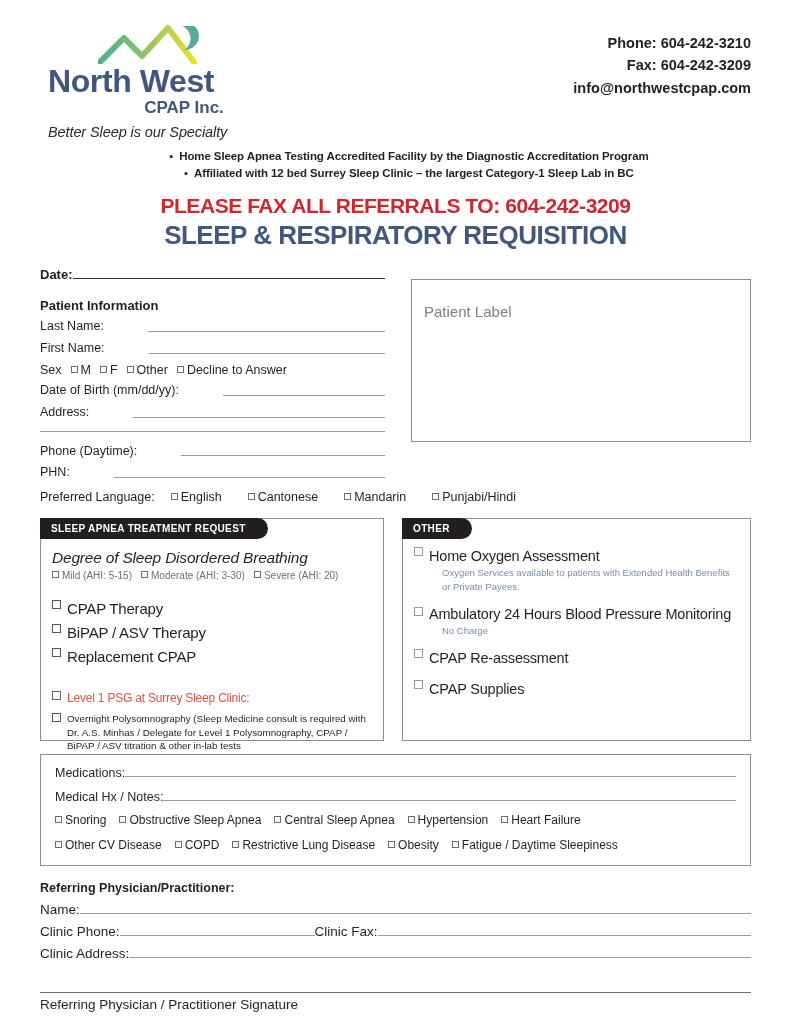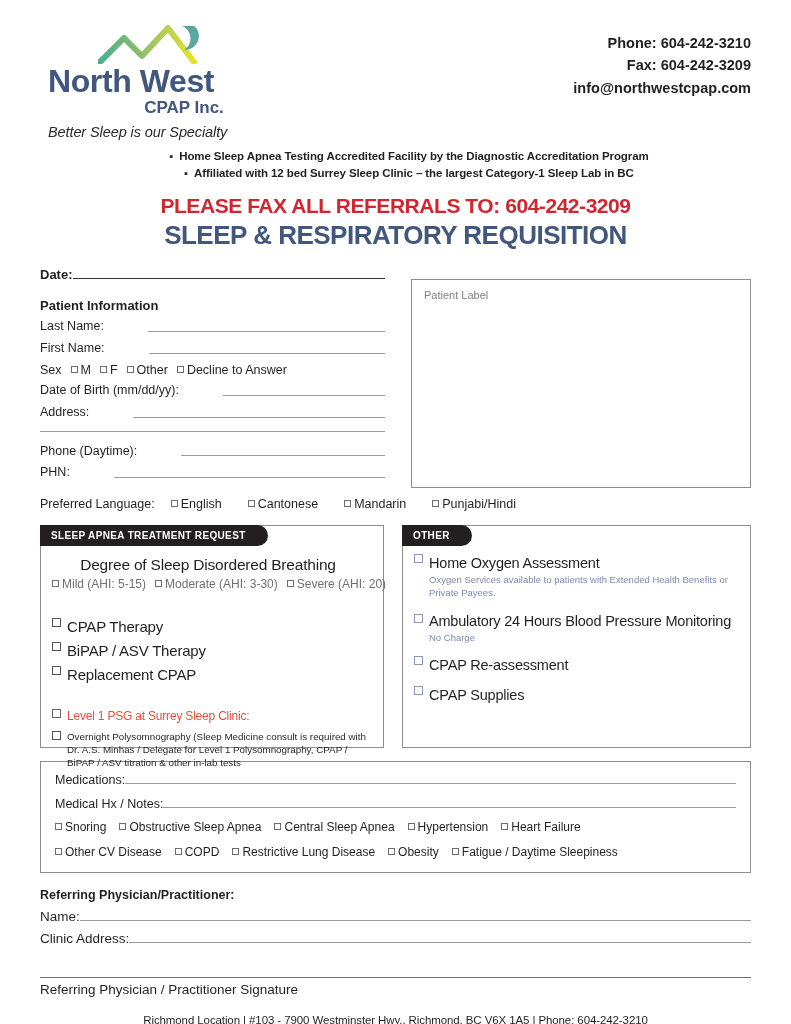--- a/index.html
+++ b/index.html
@@ -83,52 +83,52 @@
   .section-head { font-size: 13px; font-weight: bold; margin-top: 16px; margin-bottom: 4px; }
 
   .sexrow { font-size: 12.5px; margin-top: 6px; }
   .sexrow span.opt { margin-right: 9px; white-space: nowrap; }
 
   .langrow { font-size: 12.5px; margin-top: 9px; display: flex; align-items: center; }
   .langrow .lb { margin-right: 16px; }
   .langrow .opt { margin-right: 26px; white-space: nowrap; }
 
   .patient-label-box {
-    border: 1px solid #8d8d8d; height: 209px; padding: 9px 12px;
-    font-size: 11px; color: #808080;
+    border: 1px solid #8d8d8d; height: 163px; padding: 23px 12px;
+    font-size: 15px; color: #808080;
   }
 
   
   .panels { display: flex; gap: 18px; margin-top: 14px; }
   .panel { position: relative; border: 1px solid #8d8d8d; }
   .panel-left { width: 344px; height: 223px; }
   .panel-right { flex: 1; height: 223px; }
 
   .tab {
     position: absolute; top: -1px; left: -1px;
     background: #231f20; color: #ffffff;
     font-size: 10px; font-weight: bold; letter-spacing: 0.35px;
     padding: 5px 22px 5px 11px;
     border-radius: 0 14px 14px 0;
   }
 
   .panel-body { padding: 30px 11px 0 11px; }
 
   .degree-title {
-    text-align: center; font-size: 15.5px; margin-bottom: 3px;
-    letter-spacing: -0.2px; padding-right: 8px;
-  }
-  .ahi-row { display: flex; font-size: 12px; color: #6f6f6f; margin-bottom: 27px; }
+    font-size: 15.5px; margin-bottom: 3px;
+    letter-spacing: -0.2px; padding-right: 8px; font-style: italic;
+  }
+  .ahi-row { display: flex; font-size: 10px; color: #6f6f6f; margin-bottom: 19px; }
   .ahi-row span { margin-right: 9px; white-space: nowrap; }
 
   .opt-lg { display: flex; align-items: flex-start; font-size: 15px; margin-bottom: 7px; letter-spacing: -0.2px; }
   .opt-red { color: #e0513f; font-size: 12px; margin-top: 26px; }
   .opt-note { display: flex; align-items: flex-start; font-size: 9.8px; line-height: 1.35; margin-top: 3px; }
   .opt-blue-lg { display: flex; align-items: flex-start; font-size: 14.5px; letter-spacing: -0.2px; line-height: 1.25; }
-  .sub-blue { color: #7b8bae; font-size: 9.5px; line-height: 1.4; margin-left: 15px; margin-top: 1px; }
+  .sub-blue { color: #7b8bae; font-size: 9.5px; line-height: 1.4; margin-left: 28px; margin-top: 1px; }
   .blk-space { margin-top: 12px; }
 
   
   .meds-box { border: 1px solid #8d8d8d; margin-top: 13px; padding: 11px 14px 13px 14px; }
   .meds-row { display: flex; align-items: flex-end; font-size: 12.5px; margin-bottom: 10px; }
   .chk-row { font-size: 12px; margin-top: 9px; }
   .chk-row span.ci { margin-right: 13px; white-space: nowrap; }
 
   
   .ref-head { font-size: 12.5px; font-weight: bold; margin-top: 15px; }
@@ -342,20 +342,26 @@
     </div>
   </div>
 
   <div class="ref-head">Referring Physician/Practitioner:</div>
 
   <div class="ref-row">
     <span class="lbl">Name:</span>
     <span class="line"></span>
   </div>
 
+  <div class="ref-row">
+    <span class="lbl">Clinic Phone:</span>
+    <span class="line" style="flex:0 0 195px;"></span>
+    <span class="lbl">Clinic Fax:</span>
+    <span class="line"></span>
+  </div>
 
   <div class="ref-row">
     <span class="lbl">Clinic Address:</span>
     <span class="line"></span>
   </div>
 
   <div class="sig-line"></div>
   <div class="sig-cap">Referring Physician / Practitioner Signature</div>
 
   <div class="footer">

